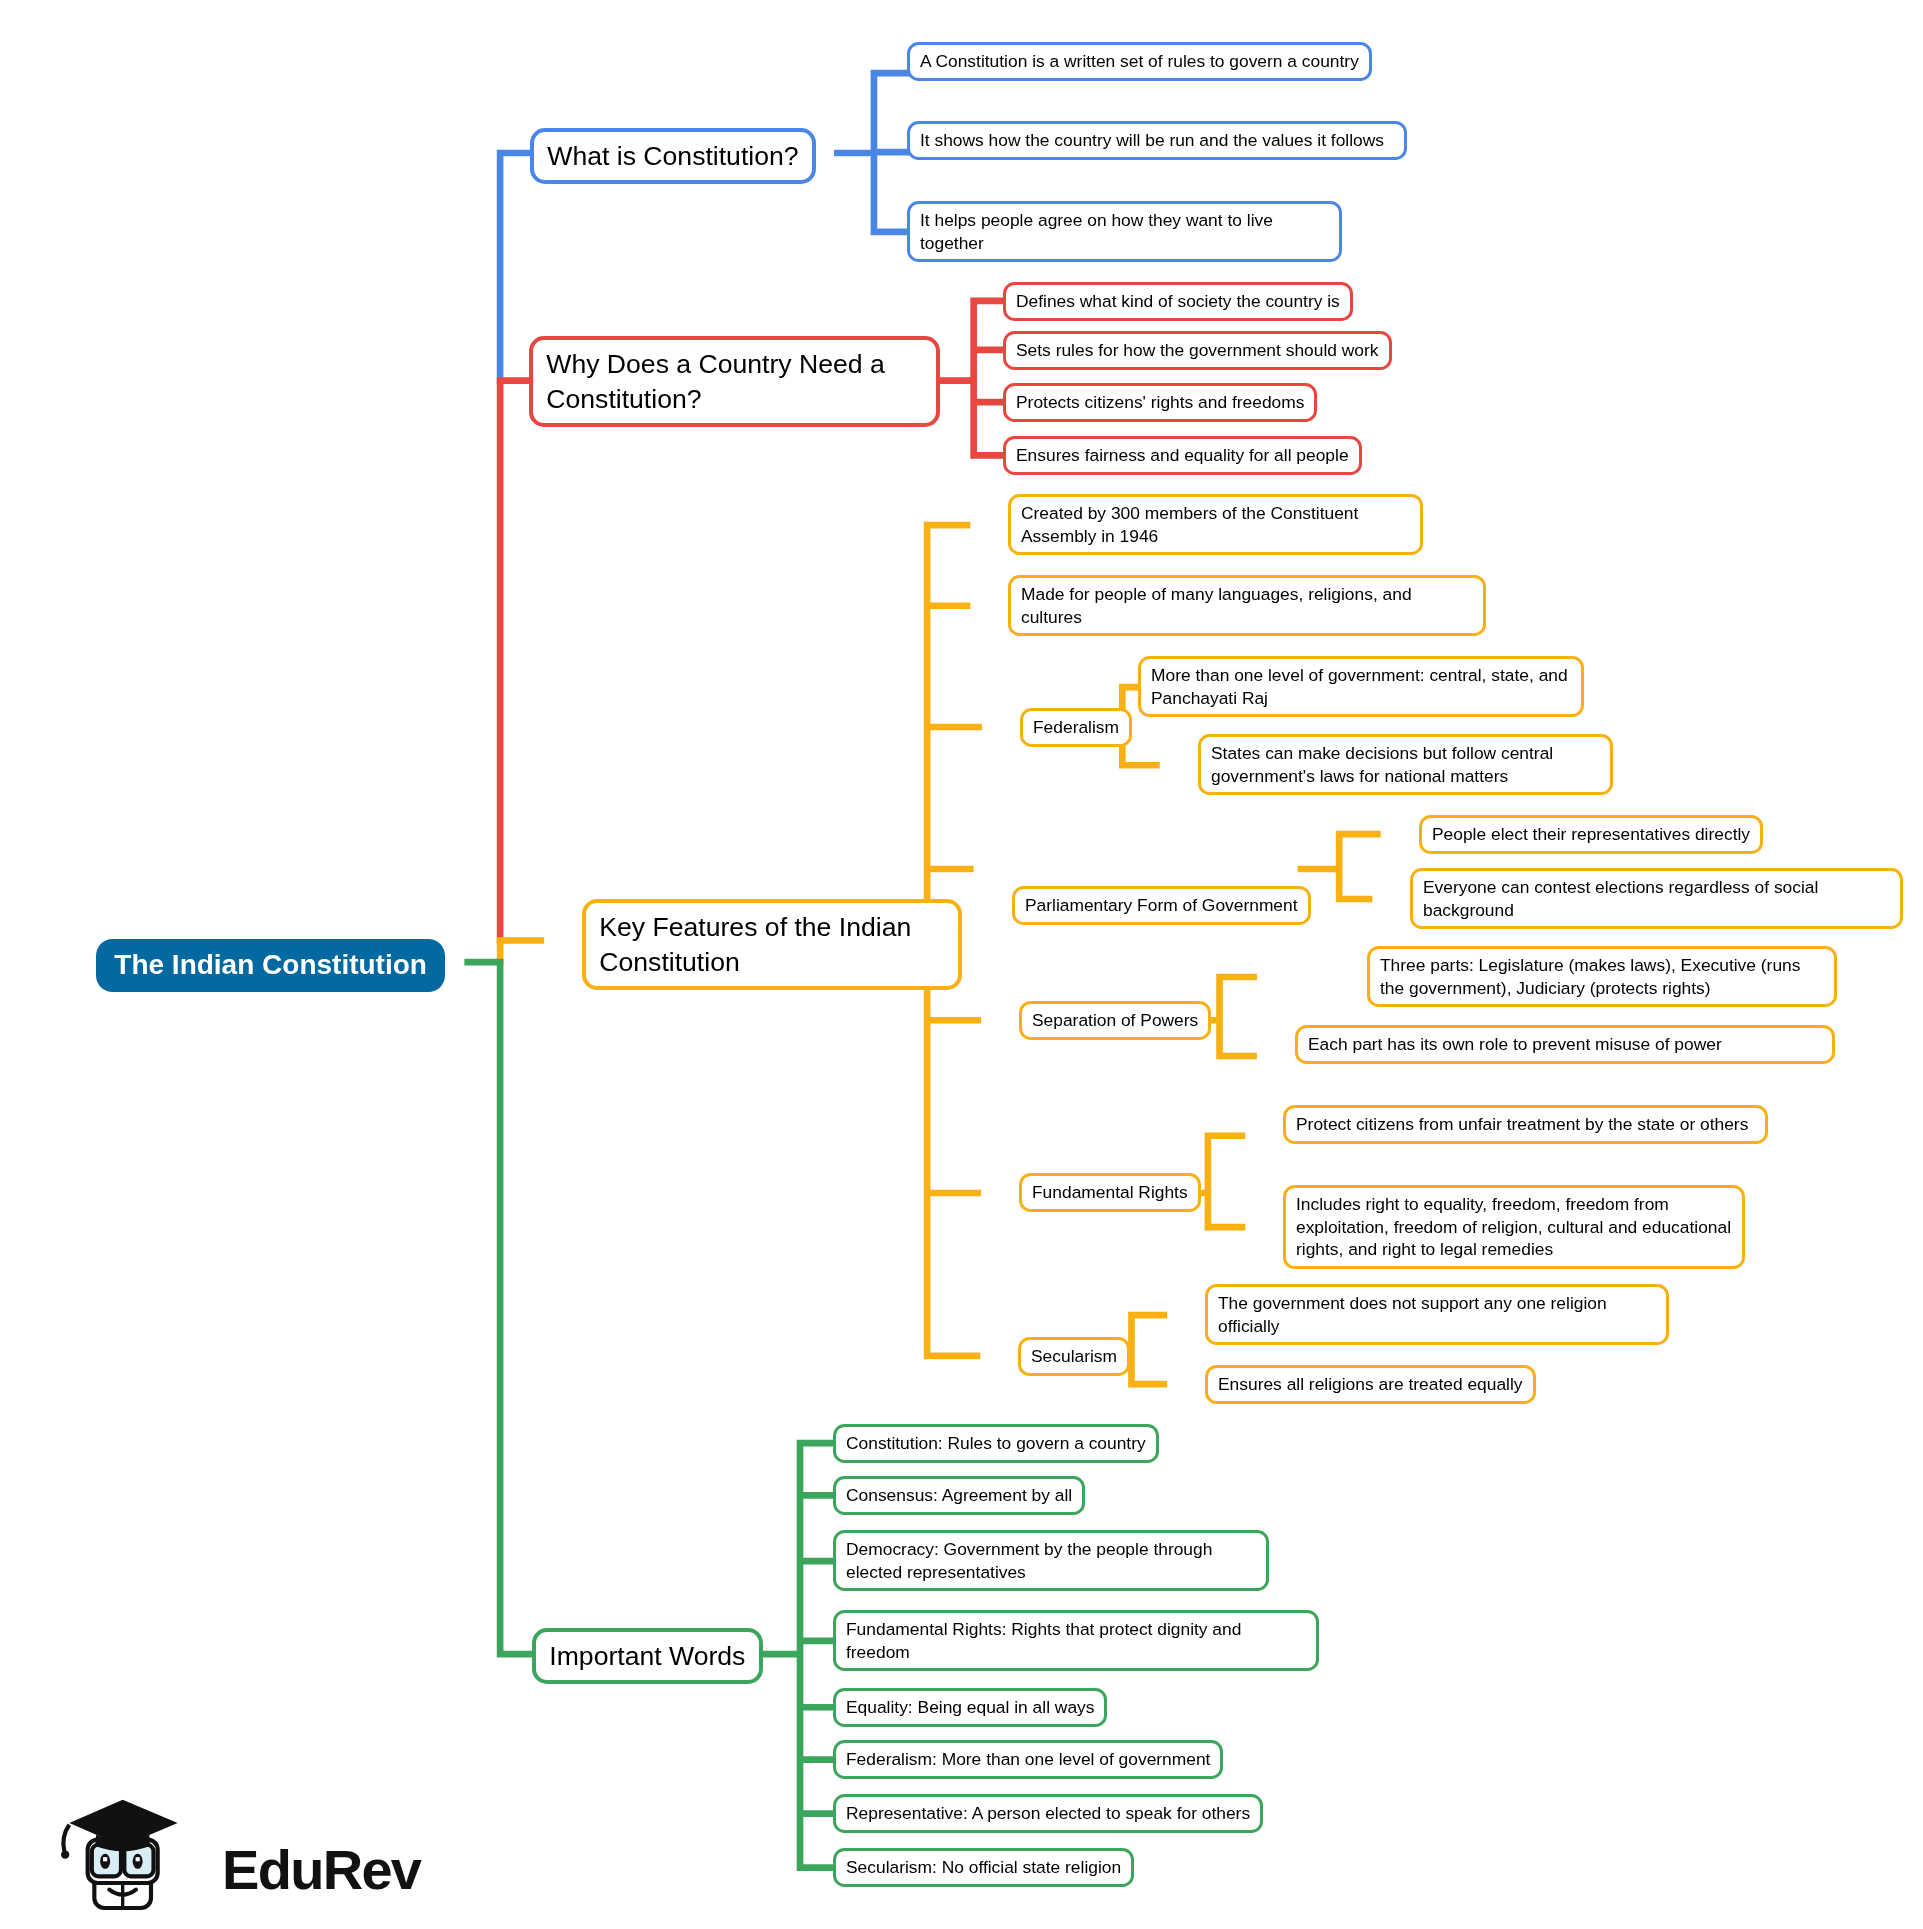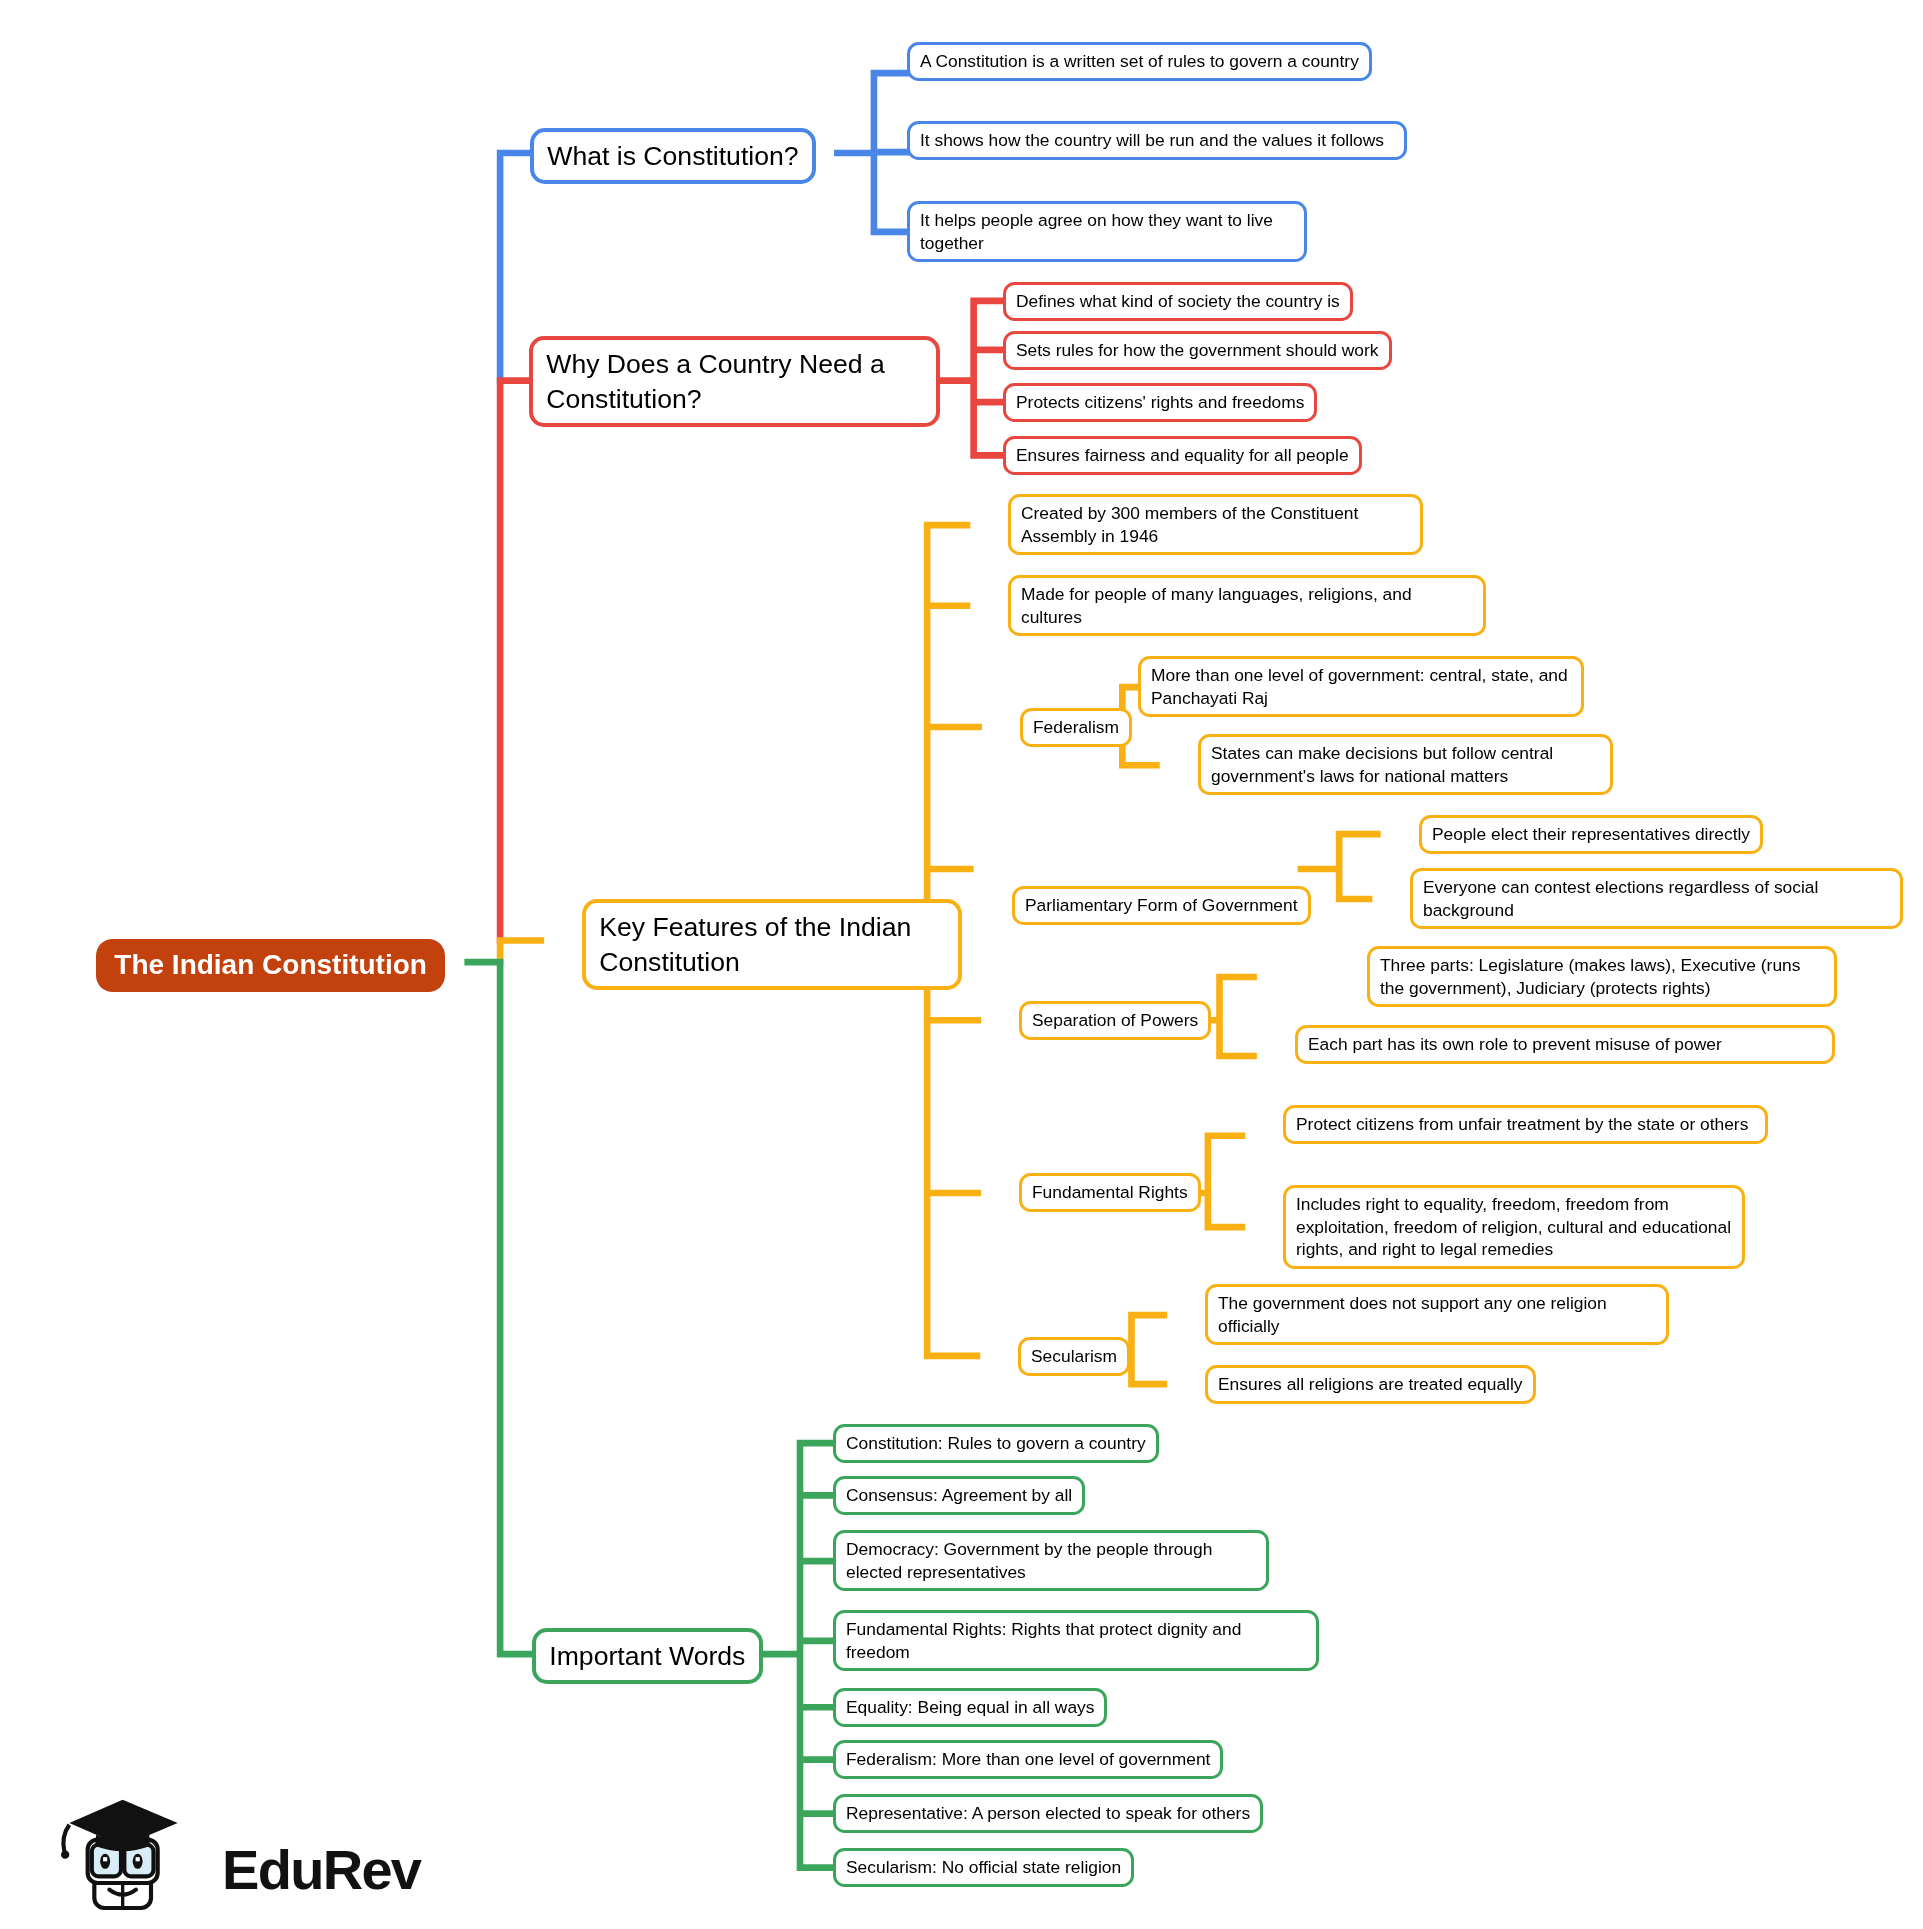--- a/index.html
+++ b/index.html
@@ -4,21 +4,21 @@
 <style>
   html,body{margin:0;padding:0;background:#fff;}
   #canvas{position:relative;width:1924px;height:1930px;background:#ffffff;overflow:hidden;
           font-family:"Liberation Sans", sans-serif;color:#000;}
   #wires{position:absolute;left:0;top:0;z-index:1;}
   .node{position:absolute;box-sizing:border-box;background:#fff;border:3.3px solid #999;
         border-radius:11.6px;font-size:17.4px;line-height:1.3;
         padding:5px 10px;z-index:2;}
   .nw{white-space:nowrap;}
   .branch{font-size:26.6px;border-width:4.2px;border-radius:15px;padding:6.6px 13.3px;line-height:1.32;}
-  .root{background:#c2410c;color:#fff;font-weight:bold;font-size:28px;border:none;
+  .root{background:#0369a1;color:#fff;font-weight:bold;font-size:28px;border:none;
         border-radius:16.6px;padding:8.3px 18.3px;white-space:nowrap;}
   .b-blue{border-color:#4A86E8;}
   .b-red{border-color:#E8473F;}
   .b-yellow{border-color:#F9B013;margin-left:48px;}
   .b-green{border-color:#3BA55C;}
   .logo{position:absolute;left:46px;top:1788px;z-index:2;display:flex;align-items:center;}
   .logo-text{font-size:56px;font-weight:bold;color:#111;letter-spacing:-1.7px;margin-left:26px;
              margin-top:37px;}
 </style>
 </head>
@@ -33,21 +33,21 @@
       <path stroke="#F9B013" d="M602 1158 V1132 H651 M1092 1132 H1116 M1116 632 V1632 M1116 632 H1164 M1116 729 H1164 M1116 875 H1178 M1116 1046 H1168 M1116 1228 H1177 M1116 1436 H1177 M1116 1632 H1176 M1298 875 H1351 M1351 827 V921 M1351 827 H1392 M1351 921 H1392 M1566 1046 H1612 M1612 1004 V1082 M1612 1004 H1658 M1612 1082 H1648 M1422 1228 H1468 M1468 1176 V1271 M1468 1176 H1509 M1468 1271 H1509 M1408 1436 H1454 M1454 1367 V1477 M1454 1367 H1495 M1454 1477 H1495 M1309 1632 H1362 M1362 1583 V1666 M1362 1583 H1401 M1362 1666 H1401"></path>
       <path stroke="#3BA55C" d="M563 1158 H602 V1991 H648 M922 1991 H963 M963 1737 V2248 M963 1737 H1011 M963 1800 H1011 M963 1879 H1011 M963 1975 H1011 M963 2055 H1011 M963 2118 H1011 M963 2183 H1011 M963 2248 H1011"></path>
     </g>
   </svg>
 
   <div class="node root" style="left:96px;top:939px">The Indian Constitution</div>
 
   <div class="node branch b-blue nw" style="left:530px;top:128px">What is Constitution?</div>
   <div class="node b-blue" style="left:907px;top:42px;width:465px">A Constitution is a written set of rules to govern a country</div>
   <div class="node b-blue" style="left:907px;top:121px;width:500px">It shows how the country will be run and the values it follows</div>
-  <div class="node b-blue" style="left:907px;top:201px;width:400px">It helps people agree on how they want to live together</div>
+  <div class="node b-blue" style="left:907px;top:201px;width:435px">It helps people agree on how they want to live together</div>
 
   <div class="node branch b-red" style="left:529px;top:336px;width:411px">Why Does a Country Need a Constitution?</div>
   <div class="node b-red nw" style="left:1003px;top:282px">Defines what kind of society the country is</div>
   <div class="node b-red nw" style="left:1003px;top:331px">Sets rules for how the government should work</div>
   <div class="node b-red nw" style="left:1003px;top:383px">Protects citizens' rights and freedoms</div>
   <div class="node b-red nw" style="left:1003px;top:436px">Ensures fairness and equality for all people</div>
 
   <div class="node branch b-yellow" style="left:534px;top:899px;width:380px">Key Features of the Indian Constitution</div>
   <div class="node b-yellow" style="left:960px;top:494px;width:415px">Created by 300 members of the Constituent Assembly in 1946</div>
   <div class="node b-yellow" style="left:960px;top:575px;width:478px">Made for people of many languages, religions, and cultures</div>

